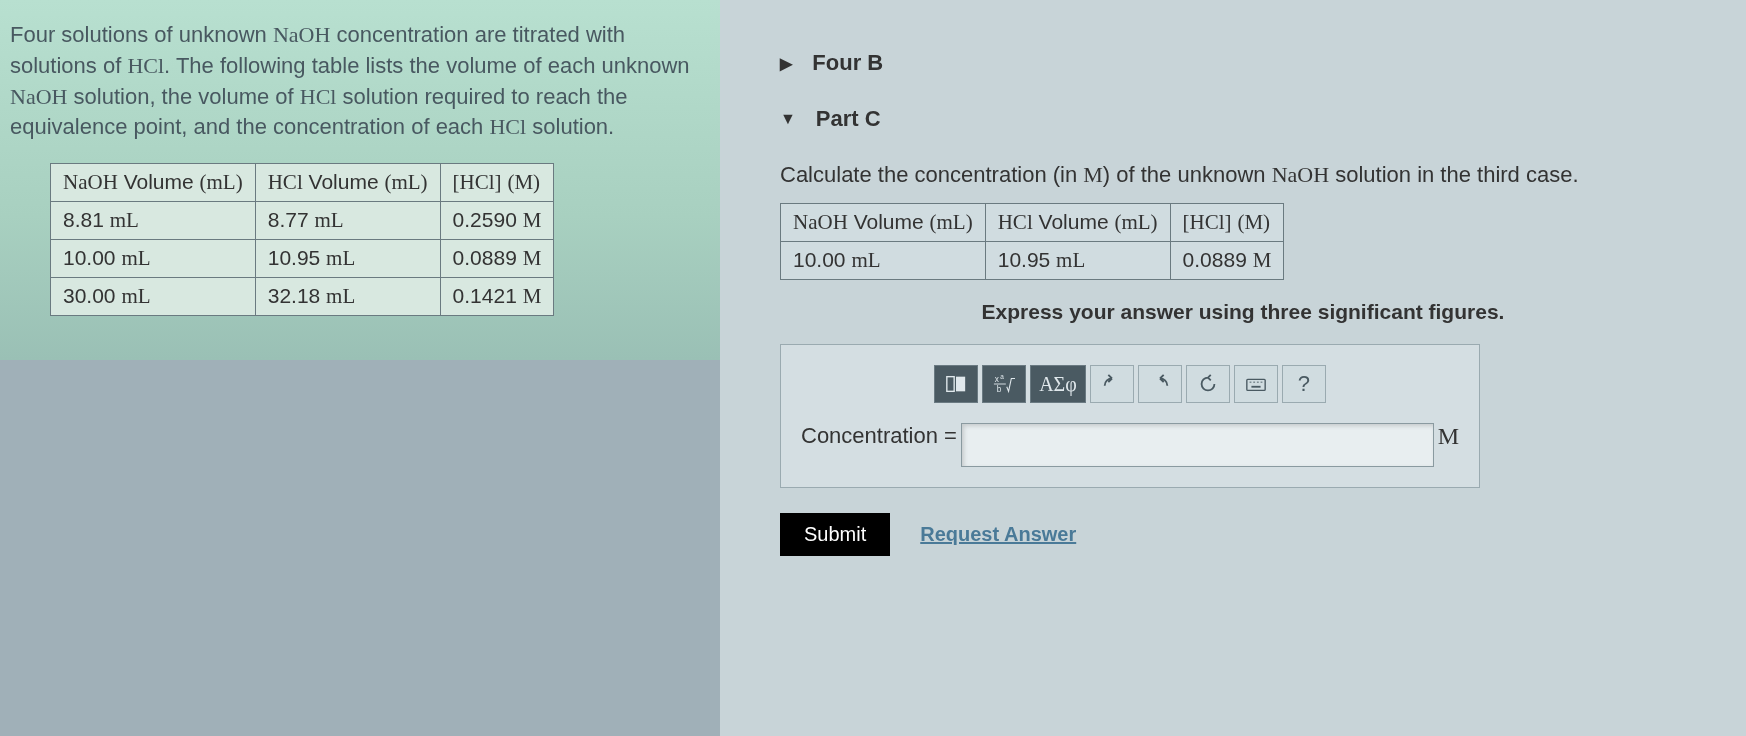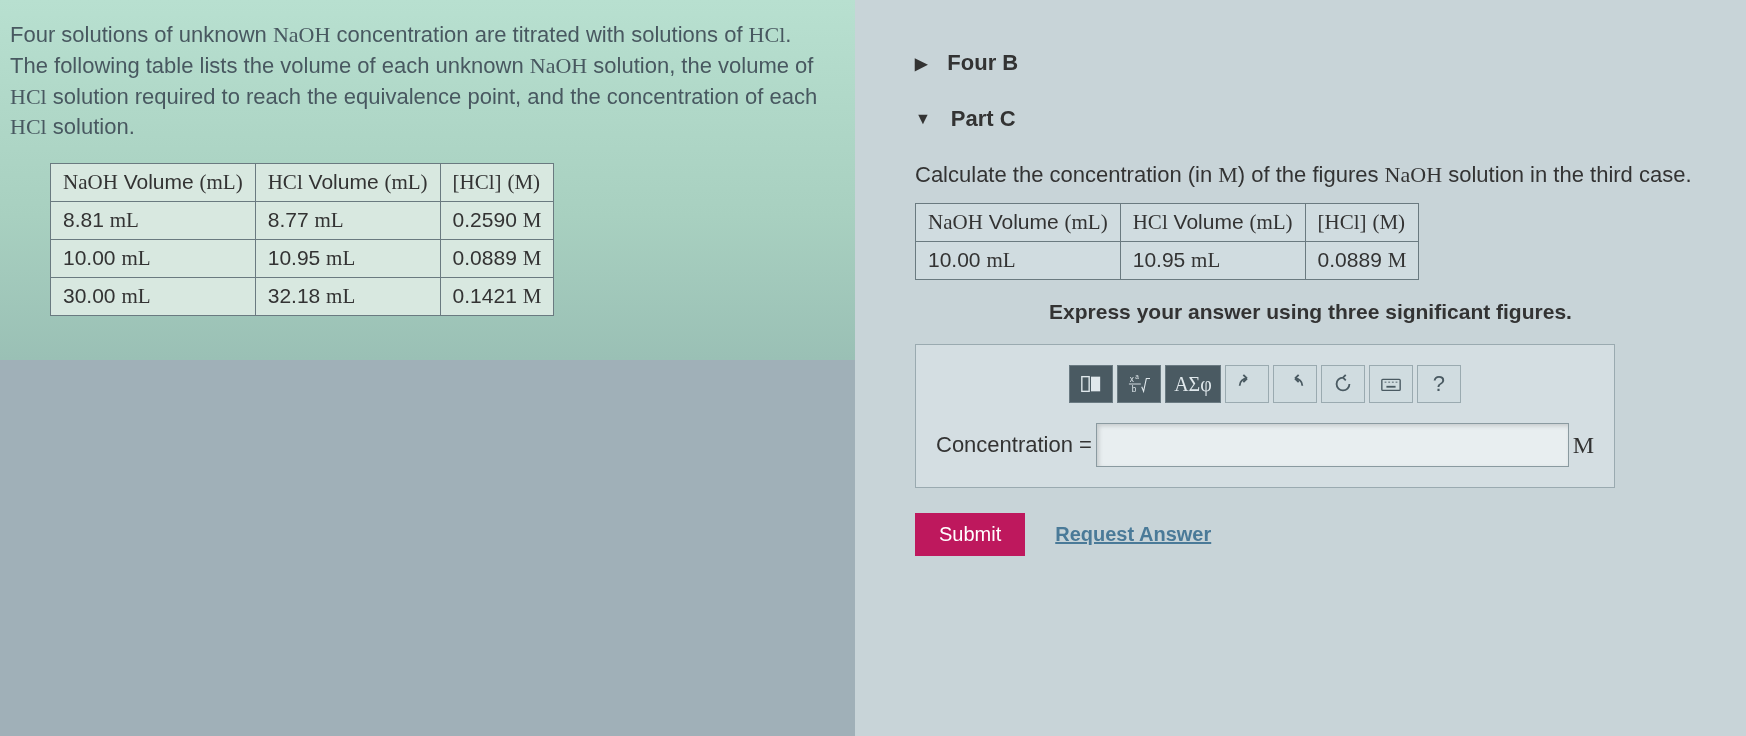--- a/index.html
+++ b/index.html
@@ -7,21 +7,21 @@
     margin: 0;
     font-family: Arial, Helvetica, sans-serif;
     background: #a8b8c0;
     color: #333;
     width: 1746px;
     height: 736px;
     overflow: hidden;
   }
   .container { display: flex; height: 100%; }
   .left-panel {
-    width: 855px;
+    width: 720px;
     padding: 20px 20px 20px 10px;
     background: linear-gradient(180deg, #b8e0d0 0%, #a8d0c0 60%, #9ac0b5 100%);
     background-size: 100% 360px;
     background-repeat: no-repeat;
     background-color: #a0b0b8;
   }
   .question-text {
     font-size: 22px;
     line-height: 1.4;
     color: #485860;
@@ -108,37 +108,36 @@
     padding: 0 8px;
   }
   .tool-btn.light {
     background: #d0dce0;
     color: #4a5a62;
     border: 1px solid #9aaab0;
   }
   .tool-btn svg { width: 22px; height: 22px; }
   .input-row {
     display: flex;
-    align-items: center;
     gap: 4px;
   }
   .input-label { font-size: 22px; }
   .answer-input {
     flex: 1;
     height: 44px;
     border: 1px solid #8a9aa0;
     background: #e8eef0;
     font-size: 20px;
     padding: 0 10px;
     box-shadow: inset 2px 2px 4px rgba(0,0,0,0.15);
   }
   .unit-label { font-size: 24px; font-family: 'Times New Roman', serif; }
   .actions { display: flex; align-items: center; gap: 30px; margin-top: 25px; }
   .submit-btn {
-    background: #be185d;
+    background: #000000;
     color: #fff;
     border: none;
     padding: 10px 24px;
     font-size: 20px;
     cursor: pointer;
   }
   .request-link {
     color: #4a7a98;
     font-size: 20px;
     font-weight: bold;
@@ -187,21 +186,21 @@
       <span class="tri">▶</span>
       <span>Four B</span>
     </div>
 
     <div class="part-header">
       <span class="tri">▼</span>
       <span>Part C</span>
     </div>
 
     <div class="instruction">
-      <span>Calculate the concentration (in </span><span class="chem">M</span><span>) of the figures </span><span class="chem">NaOH</span><span> solution in the third case.</span>
+      <span>Calculate the concentration (in </span><span class="chem">M</span><span>) of the unknown </span><span class="chem">NaOH</span><span> solution in the third case.</span>
     </div>
 
     <table class="data2">
       <tbody>
           <tr>
         <th><span class="chem">NaOH</span><span> Volume </span><span class="unit">(mL)</span></th>
         <th><span class="chem">HCl</span><span> Volume </span><span class="unit">(mL)</span></th>
         <th><span class="chem">[HCl]</span><span> </span><span class="unit">(M)</span></th>
       </tr>
       <tr>

